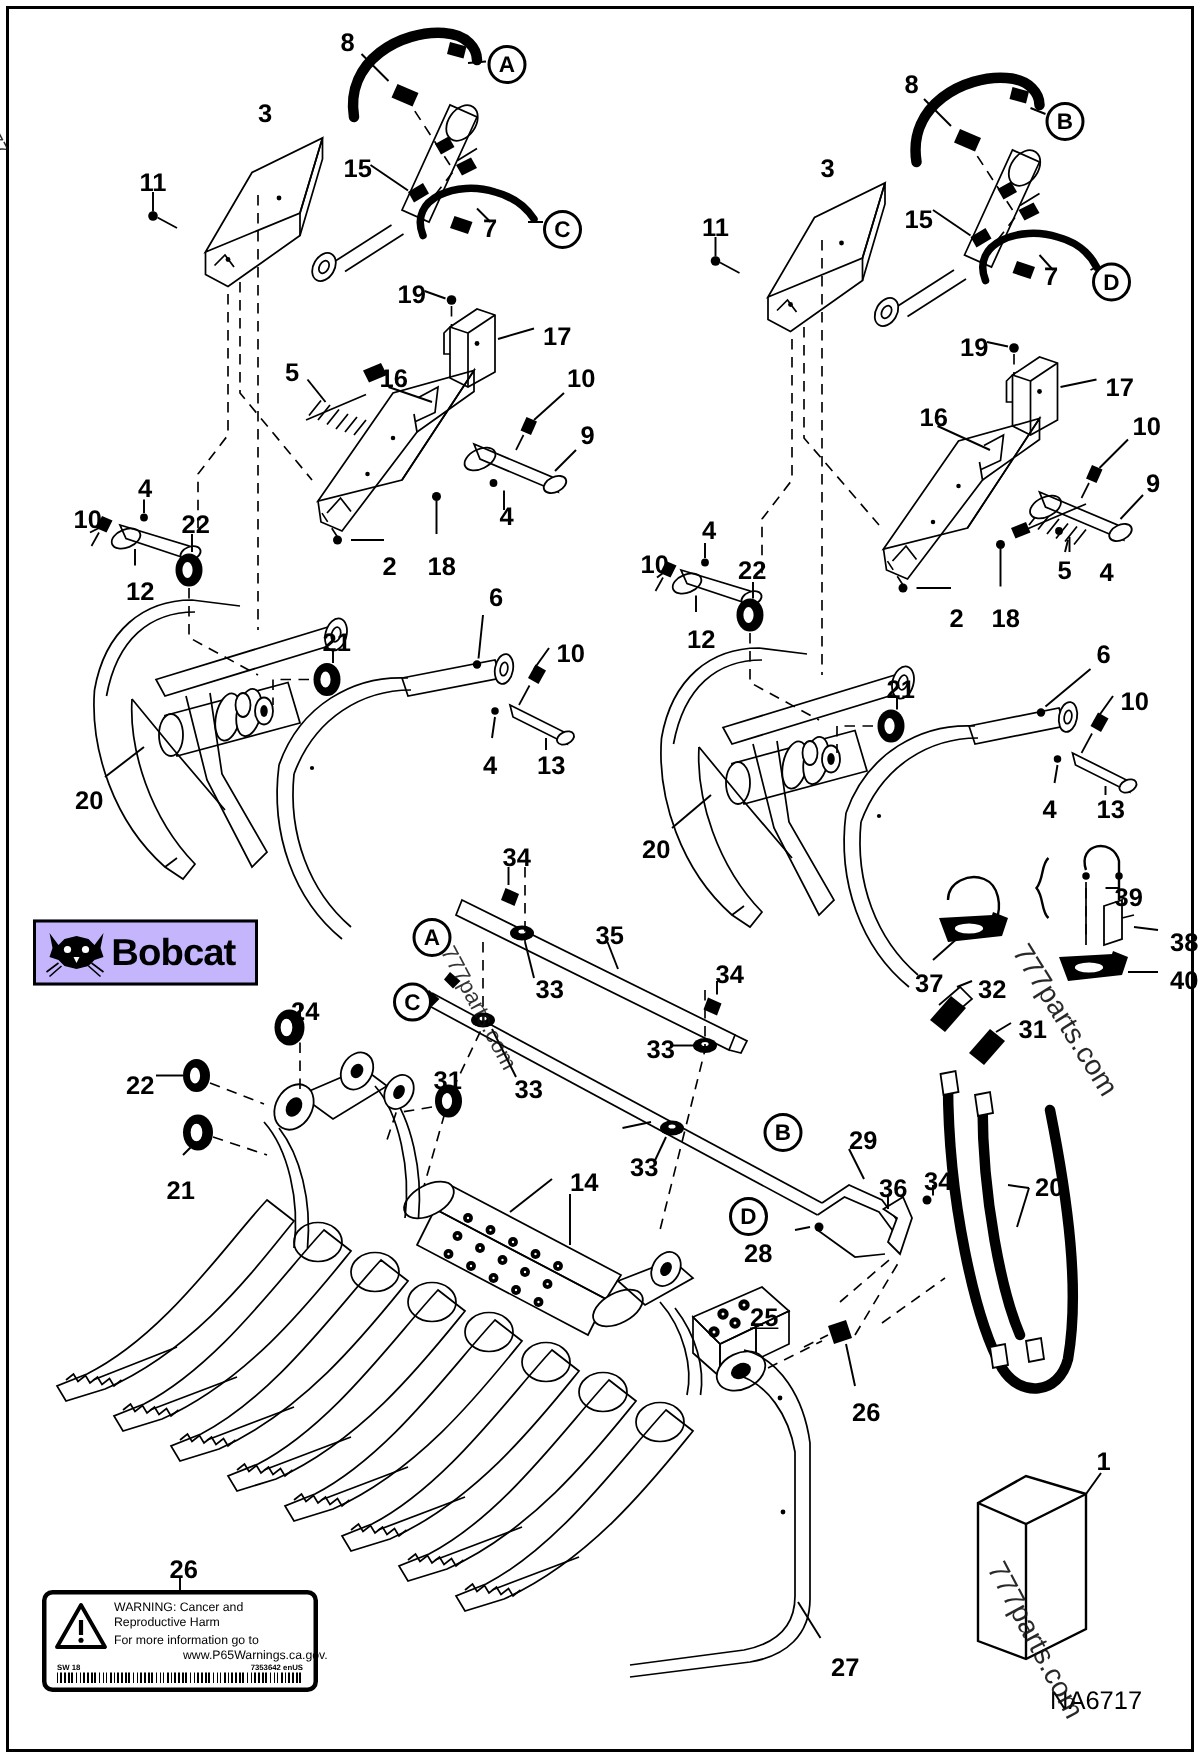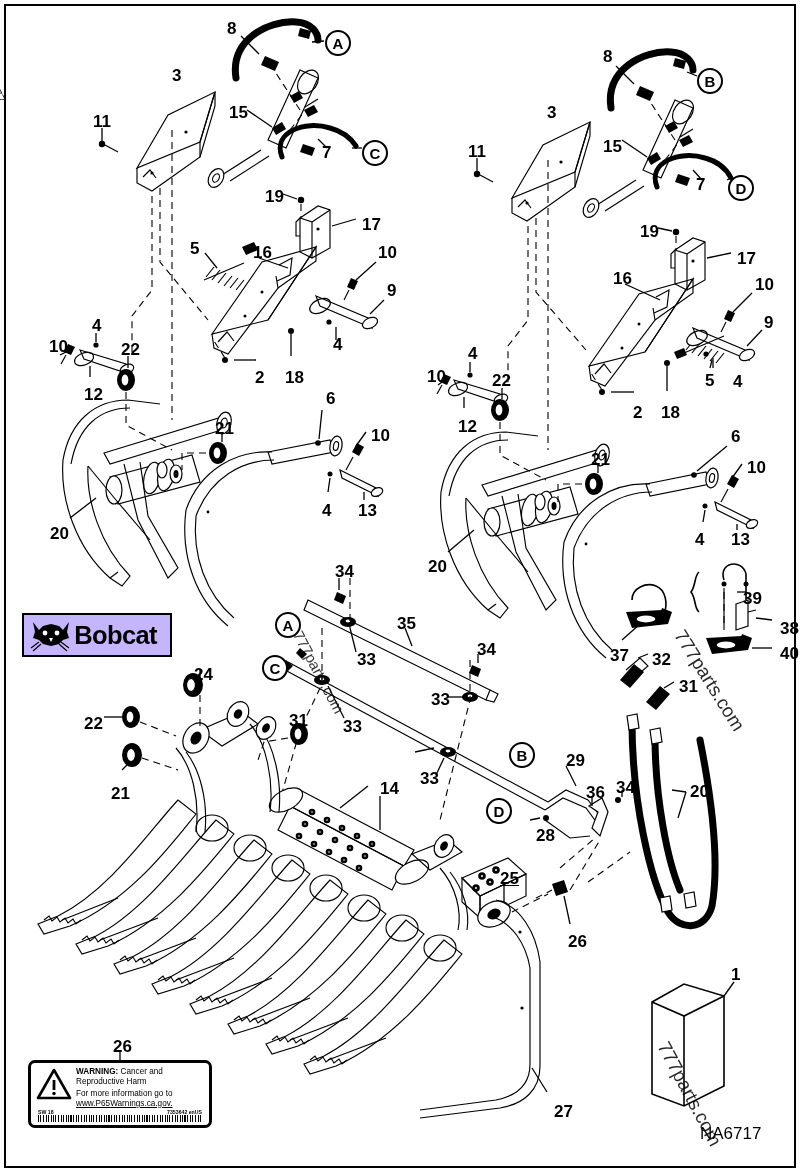--- a/index.html
+++ b/index.html
@@ -21,23 +21,23 @@
   #logo{position:absolute;left:22px;top:613px;width:150px;height:44px;border:2.5px solid #000;background:#c4b5fd;box-sizing:border-box;display:flex;align-items:center;}
   #logo .cat{width:44px;height:34px;margin-left:5px;flex:0 0 auto;}
   #logo .wordmark{font-family:"Liberation Sans",sans-serif;font-weight:bold;font-style:normal;font-size:25px;letter-spacing:-0.6px;color:#000;margin-left:2px;
     transform:scaleX(1.02);}
   
   #warn{position:absolute;left:28px;top:1060px;width:184px;height:68px;border:3px solid #000;border-radius:7px;background:#fff;box-sizing:border-box;padding:4px 5px 2px 5px;}
   #warn .row{display:flex;align-items:flex-start;}
   #warn .tri{width:36px;height:33px;flex:0 0 auto;margin-top:1px;}
   #warn .txt{margin-left:4px;}
   #warn .w1{font-size:8.2px;line-height:9.6px;color:#000;font-family:"Liberation Sans",sans-serif;}
-  #warn .w1 b{font-weight:bold;}
+  #warn .w1 b{font-weight:normal;}
   #warn .w2{font-size:8.2px;line-height:9.6px;margin-top:3px;color:#000;}
-  #warn .w3{font-size:8.2px;line-height:9.6px;text-decoration:underline;color:#000;}
+  #warn .w3{font-size:8.2px;line-height:9.6px;color:#000;margin-left:46px;}
   #warn .footrow{display:flex;justify-content:space-between;font-size:5.2px;margin-top:1px;padding:0 2px;font-weight:bold;}
   #warn .barcode{height:7px;margin:0 2px;background:repeating-linear-gradient(90deg,#000 0 1px,#fff 1px 2px,#000 2px 3.2px,#fff 3.2px 5px,#000 5px 6px,#fff 6px 7.6px);}
   
   #drawno{position:absolute;left:700px;top:1124px;font-size:17px;color:#000;font-family:"Liberation Sans",sans-serif;}
   
   .wm{position:absolute;font-family:"Liberation Sans",sans-serif;color:#111;white-space:nowrap;font-weight:normal;}
   .wm.a{font-size:15px;left:305px;top:628px;transform:rotate(62deg);transform-origin:left top;opacity:.85;}
   .wm.b{font-size:19px;left:688px;top:626px;transform:rotate(58deg);transform-origin:left top;opacity:.9;}
   .wm.c{font-size:19px;left:672px;top:1038px;transform:rotate(62deg);transform-origin:left top;opacity:.9;}
   .wm.d{font-size:13px;left:2px;top:86px;transform:rotate(62deg);transform-origin:left top;opacity:.9;}
@@ -705,21 +705,21 @@
       <div class="lbl" style="left: 357px; top: 651px;">33</div>
       <div class="lbl" style="left: 431px; top: 691px;">33</div>
       <div class="lbl" style="left: 343px; top: 718px;">33</div>
       <div class="lbl" style="left: 420px; top: 770px;">33</div>
       <div class="lbl" style="left: 289px; top: 712px;">31</div>
       <div class="lbl" style="left: 194px; top: 666px;">24</div>
       <div class="lbl" style="left: 84px; top: 715px;">22</div>
       <div class="lbl" style="left: 111px; top: 785px;">21</div>
       <div class="lbl" style="left: 380px; top: 780px;">14</div>
       <div class="lbl" style="left: 566px; top: 752px;">29</div>
-      <div class="lbl" style="left: 536px; top: 827px;">28</div>
+      <div class="lbl" style="left: 496px; top: 827px;">28</div>
       <div class="lbl" style="left: 586px; top: 784px;">36</div>
       <div class="lbl" style="left: 616px; top: 779px;">34</div>
       <div class="lbl" style="left: 690px; top: 783px;">20</div>
       <div class="lbl" style="left: 679px; top: 678px;">31</div>
       <div class="lbl" style="left: 652px; top: 651px;">32</div>
       <div class="lbl" style="left: 610px; top: 647px;">37</div>
       <div class="lbl" style="left: 743px; top: 590px;">39</div>
       <div class="lbl" style="left: 780px; top: 620px;">38</div>
       <div class="lbl" style="left: 780px; top: 645px;">40</div>
       <div class="lbl" style="left: 500px; top: 870px; text-decoration: underline;">25</div>

